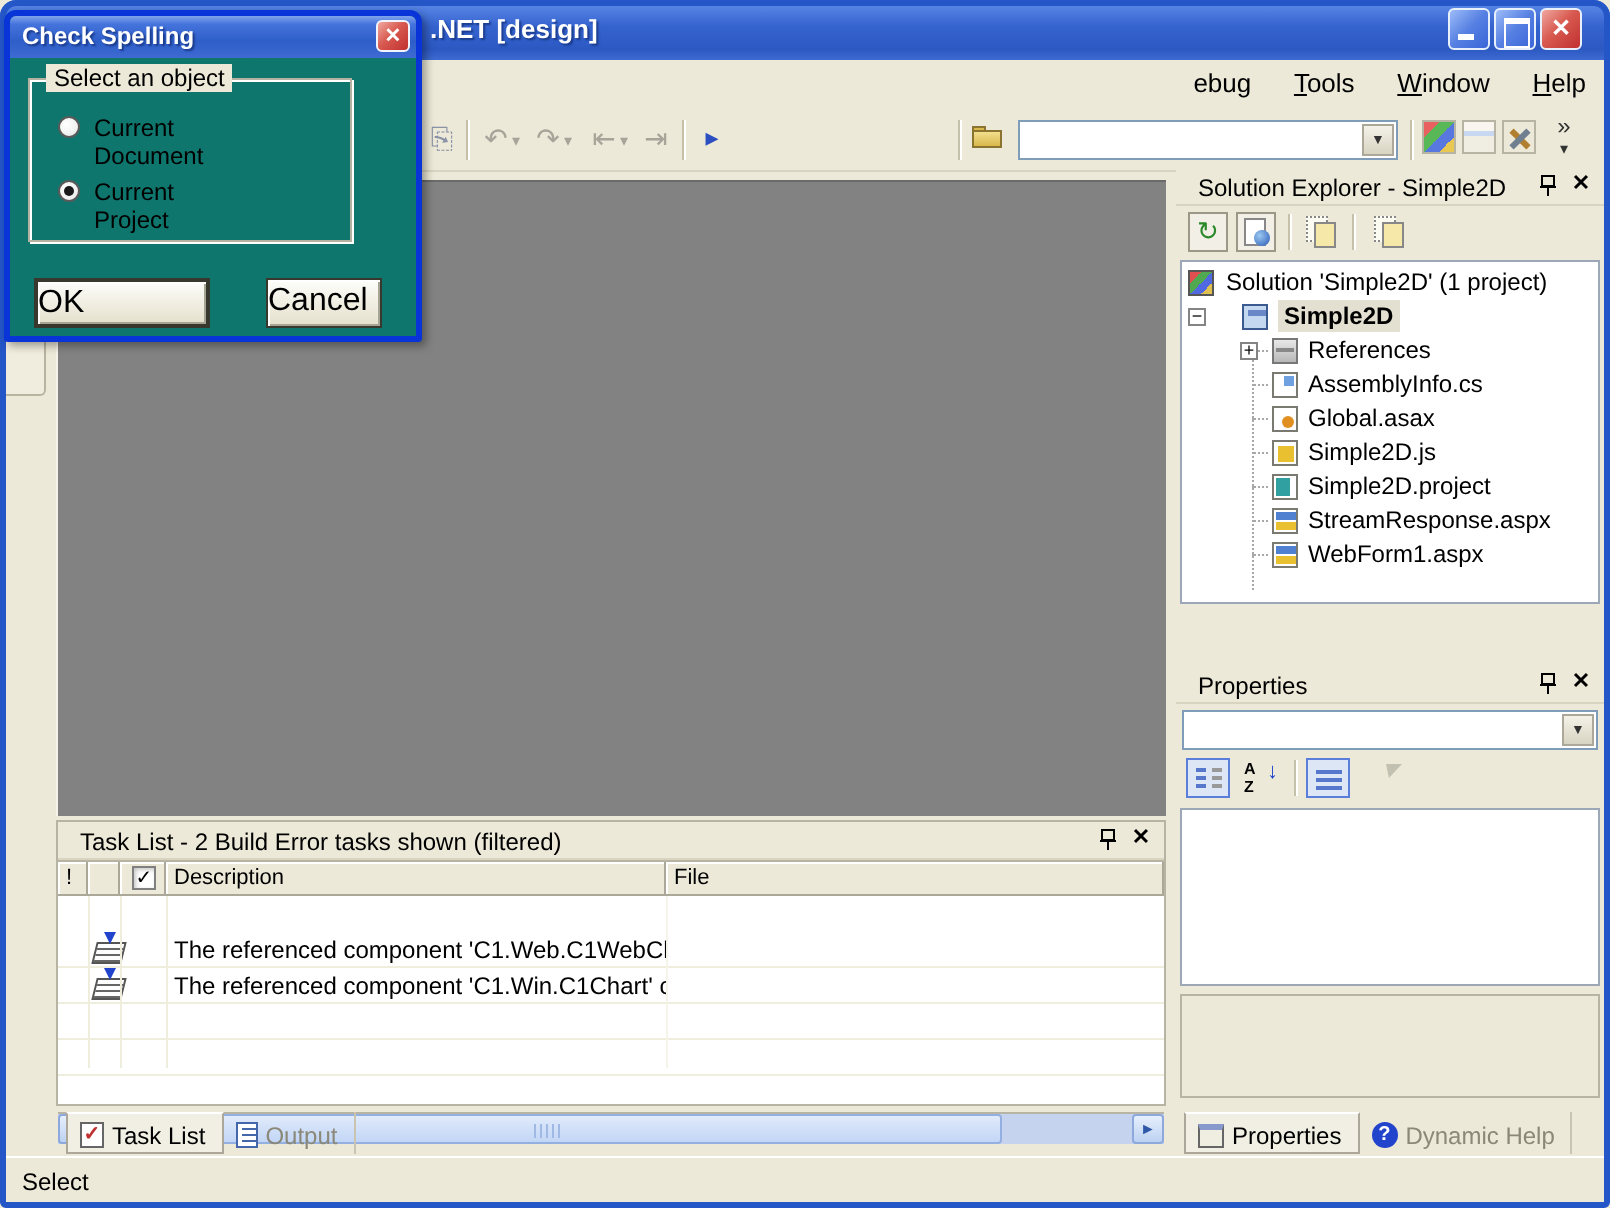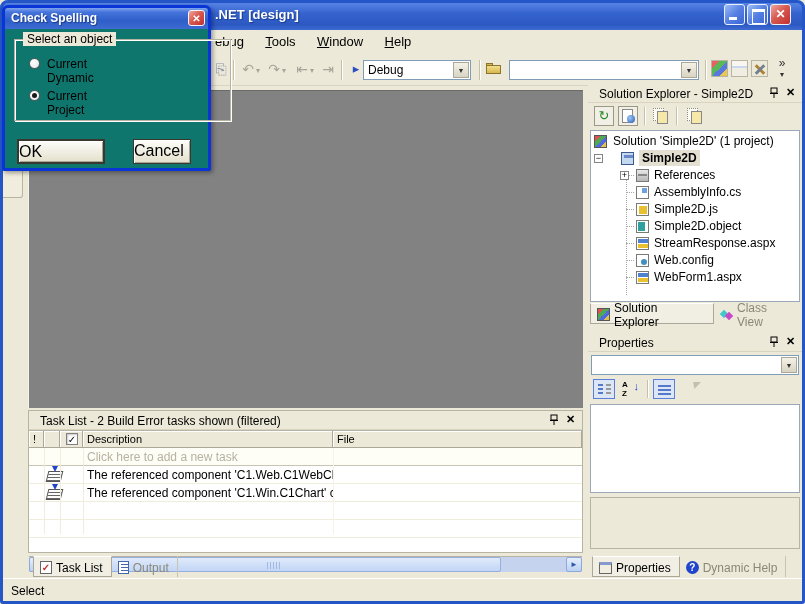--- a/index.html
+++ b/index.html
@@ -121,21 +121,21 @@
 
   
   .statusbar { position:absolute; left:3px; top:578px; width:799px; height:23px; background:#ECE9D8; border-top:1px solid #FFFFFF; }
   .statustext { position:absolute; left:8px; top:5px; font-size:12px; }
 
   
   .dialog { position:absolute; left:2px; top:5px; width:209px; height:166px; background:#0f766e; border:3px solid #0834D8; border-radius:6px 6px 2px 2px; z-index:30; box-shadow:2px 2px 4px rgba(0,0,0,0.35); }
   .dtitle { position:absolute; left:0; top:0; right:0; height:21px; background:linear-gradient(180deg,#7FA4EC 0%,#4573DC 20%,#2E5EC8 60%,#3E6BD2 100%); border-radius:3px 3px 0 0; }
   .dtext { position:absolute; left:6px; top:3px; color:#fff; font-weight:bold; font-size:12px; text-shadow:1px 1px 1px #1A3A8A; }
   .dclose { position:absolute; right:3px; top:2px; width:17px; height:16px; border:1px solid #F0F4FC; border-radius:3px; background:linear-gradient(135deg,#F0A8A0 0%,#D85A50 45%,#C03030 100%); color:#fff; font-weight:bold; font-size:10px; text-align:center; line-height:15px; }
-  .groupbox { position:absolute; left:9px; top:31px; width:217px; height:82px; border:1px solid #B5B2A1; box-shadow:1px 1px 0 #FFFFFF, inset 1px 1px 0 #FFFFFF; }
+  .groupbox { position:absolute; left:9px; top:31px; width:162px; height:82px; border:1px solid #B5B2A1; box-shadow:1px 1px 0 #FFFFFF, inset 1px 1px 0 #FFFFFF; }
   .grouplabel { position:absolute; left:8px; top:-8px; background:#ECE9D8; padding:0 4px; font-size:12px; }
   .radiorow { position:absolute; left:14px; height:14px; }
   .radio { position:absolute; left:0; top:1px; width:11px; height:11px; border:1px solid #5A5A5A; border-radius:50%; background:radial-gradient(circle at 35% 35%,#FFFFFF,#E8E8E8); }
   .radio.sel::after { content:""; position:absolute; left:2px; top:2px; width:5px; height:5px; border-radius:50%; background:#1A1A1A; }
   .radiolabel { position:absolute; left:18px; top:0; font-size:12px; }
   .dbtn { position:absolute; top:131px; height:25px; background:linear-gradient(180deg,#FDFDFA,#E4E0CC); text-align:left; line-height:22px; font-size:16px; box-shadow:inset 1px 1px 0 #FFFFFF, inset -1px -1px 0 #A8A494; }
   .dbtn.ok { left:12px; width:88px; border:2px solid #38382F; }
   .dbtn.cancel { left:128px; width:58px; border:1px solid #38382F; }
 </style>
 </head>
@@ -145,43 +145,39 @@
 
   <div class="titlebar">
     <span class="wtitle">.NET [design]</span>
     <div class="wbtns">
       <div class="wbtn min"></div>
       <div class="wbtn max"></div>
       <div class="wbtn close">✕</div>
     </div>
   </div>
 
-  <div class="menubar" style="padding-left:203px;">
+  <div class="menubar" style="padding-left:203px;text-align:right;">
     <span class="mi">ebug</span>
     <span class="mi uf">Tools</span>
     <span class="mi uf">Window</span>
     <span class="mi uf">Help</span>
   </div>
 
   <div class="toolbar">
     <div class="ticon" style="left:209px;color:#8A92A8;">⎘</div>
     <div class="tsep" style="left:230px;"></div>
     <div class="ticon" style="left:236px;">↶</div>
     <div class="ddarr" style="left:253px;">▾</div>
     <div class="ticon" style="left:262px;">↷</div>
     <div class="ddarr" style="left:279px;">▾</div>
     <div class="ticon" style="left:290px;">⇤</div>
     <div class="ddarr" style="left:307px;">▾</div>
     <div class="ticon" style="left:316px;">⇥</div>
     <div class="tsep" style="left:338px;"></div>
     <div class="ticon playic" style="left:344px;">▸</div>
-    <div class="combo" style="left:360px;width:108px;">
-      <span class="cval">Debug</span>
-      <span class="cbtn">▼</span>
-    </div>
     <div class="tsep" style="left:476px;"></div>
     <div class="ticon" style="left:482px;width:20px;">
       <span style="position:absolute;left:1px;top:5px;width:15px;height:9px;background:linear-gradient(180deg,#F2DE8C,#D8B84C);border:1px solid #8A7430;"></span>
       <span style="position:absolute;left:1px;top:3px;width:7px;height:3px;background:#D8B84C;border:1px solid #8A7430;"></span>
     </div>
     <div class="combo" style="left:506px;width:190px;">
       <span class="cval"></span>
       <span class="cbtn">▼</span>
     </div>
     <div class="tsep" style="left:702px;"></div>
@@ -215,23 +211,20 @@
     <div class="tgrid">
 
       <div class="thead" style="left:0;width:15px;">!</div>
       <div class="thead" style="left:15px;width:16px;"></div>
       <div class="thead" style="left:31px;width:23px;">
         <span class="cbx" style="display:inline-block;margin-left:2px;">✓</span>
       </div>
       <div class="thead" style="left:304px;width:249px;">File</div>
       <div class="thead" style="left:54px;width:250px;">Description</div>
 
-      <div class="trowline" style="top:17px;background:#FEFDF6;border-bottom:1px solid #C8C5B2;">
-        <span style="position:absolute;left:58px;top:2px;color:#B6B2A0;">Click here to add a new task</span>
-      </div>
       <div class="trowline" style="top:35px;">
         <span class="erricon" style="position:absolute;left:18px;top:2px;"></span>
         <span style="position:absolute;left:58px;top:2px;width:246px;overflow:hidden;white-space:nowrap;display:inline-block;">The referenced component 'C1.Web.C1WebChart' c</span>
       </div>
       <div class="trowline" style="top:53px;">
         <span class="erricon" style="position:absolute;left:18px;top:2px;"></span>
         <span style="position:absolute;left:58px;top:2px;width:246px;overflow:hidden;white-space:nowrap;display:inline-block;">The referenced component 'C1.Win.C1Chart' could</span>
       </div>
       <div class="trowline" style="top:71px;"></div>
       <div class="trowline" style="top:89px;"></div>
@@ -303,63 +296,53 @@
         <span style="margin-left:63px;">References</span>
       </div>
       <div class="trow lvl2">
         <span class="ficon dot" style="left:45px;">
             <span style="position:absolute;right:1px;top:1px;width:5px;height:5px;background:#6FA0E0;"></span>
           </span>
         <span style="margin-left:63px;">AssemblyInfo.cs</span>
       </div>
       <div class="trow lvl2">
         <span class="ficon dot" style="left:45px;">
+            <span style="position:absolute;right:1px;bottom:1px;width:6px;height:6px;border-radius:50%;background:#E09020;"></span>
+          </span>
+        <span style="margin-left:63px;">Global.asax</span>
+      </div>
+      <div class="trow lvl2">
+        <span class="ficon dot" style="left:45px;">
             <span style="position:absolute;left:2px;top:2px;width:8px;height:8px;background:#E8C030;"></span>
           </span>
         <span style="margin-left:63px;">Simple2D.js</span>
       </div>
       <div class="trow lvl2">
         <span class="ficon dot" style="left:45px;">
             <span style="position:absolute;left:1px;top:1px;width:7px;height:9px;background:#30A0A0;"></span>
           </span>
-        <span style="margin-left:63px;">Simple2D.object</span>
+        <span style="margin-left:63px;">Simple2D.project</span>
       </div>
       <div class="trow lvl2">
         <span class="ficon dot" style="left:45px;">
             <span style="position:absolute;left:1px;top:1px;width:10px;height:4px;background:#5080D0;"></span>
             <span style="position:absolute;left:1px;top:6px;width:10px;height:4px;background:#E8C030;"></span>
           </span>
         <span style="margin-left:63px;">StreamResponse.aspx</span>
       </div>
       <div class="trow lvl2">
         <span class="ficon dot" style="left:45px;">
-            <span style="position:absolute;right:1px;bottom:1px;width:6px;height:6px;border-radius:50%;background:#4090C0;"></span>
-          </span>
-        <span style="margin-left:63px;">Web.config</span>
-      </div>
-      <div class="trow lvl2">
-        <span class="ficon dot" style="left:45px;">
             <span style="position:absolute;left:1px;top:1px;width:10px;height:4px;background:#5080D0;"></span>
             <span style="position:absolute;left:1px;top:6px;width:10px;height:4px;background:#E8C030;"></span>
           </span>
         <span style="margin-left:63px;">WebForm1.aspx</span>
       </div>
     </div>
   </div>
 
-  <div class="setabs">
-    <div class="btab on">
-      <span class="ficon i-sol" style="position:relative;display:inline-block;top:0;"></span>
-      <span>Solution Explorer</span>
-    </div>
-    <div class="btab off">
-      <span class="cvicon"></span>
-      <span>Class View</span>
-    </div>
-  </div>
 
   <div class="proppanel">
     <div class="twtitle">
       <span class="twtext">Properties</span>
       <span class="pin">
         <svg width="12" height="12" viewBox="0 0 12 12">
             <rect x="3" y="1" width="6" height="5" fill="#ECE9D8" stroke="#000"></rect>
             <line x1="2" y1="6.5" x2="10" y2="6.5" stroke="#000"></line>
             <line x1="6" y1="7" x2="6" y2="11" stroke="#000"></line>
           </svg>
@@ -404,21 +387,21 @@
 
   <div class="dialog">
     <div class="dtitle">
       <span class="dtext">Check Spelling</span>
       <span class="dclose">✕</span>
     </div>
     <div class="groupbox">
       <span class="grouplabel">Select an object</span>
       <div class="radiorow" style="top:17px;">
         <span class="radio"></span>
-        <span class="radiolabel">Current Dynamic</span>
+        <span class="radiolabel">Current Document</span>
       </div>
       <div class="radiorow" style="top:49px;">
         <span class="radio sel"></span>
         <span class="radiolabel">Current Project</span>
       </div>
     </div>
     <div class="dbtn ok">OK</div>
     <div class="dbtn cancel">Cancel</div>
   </div>
 

